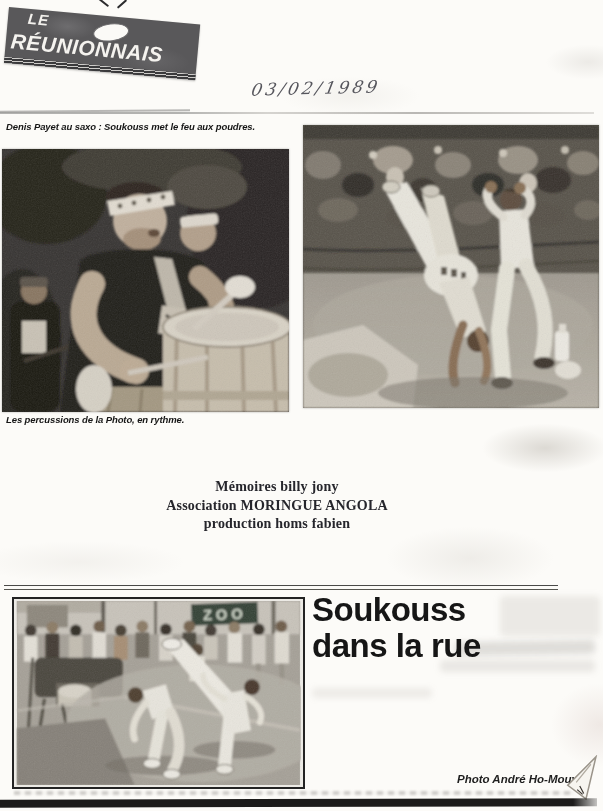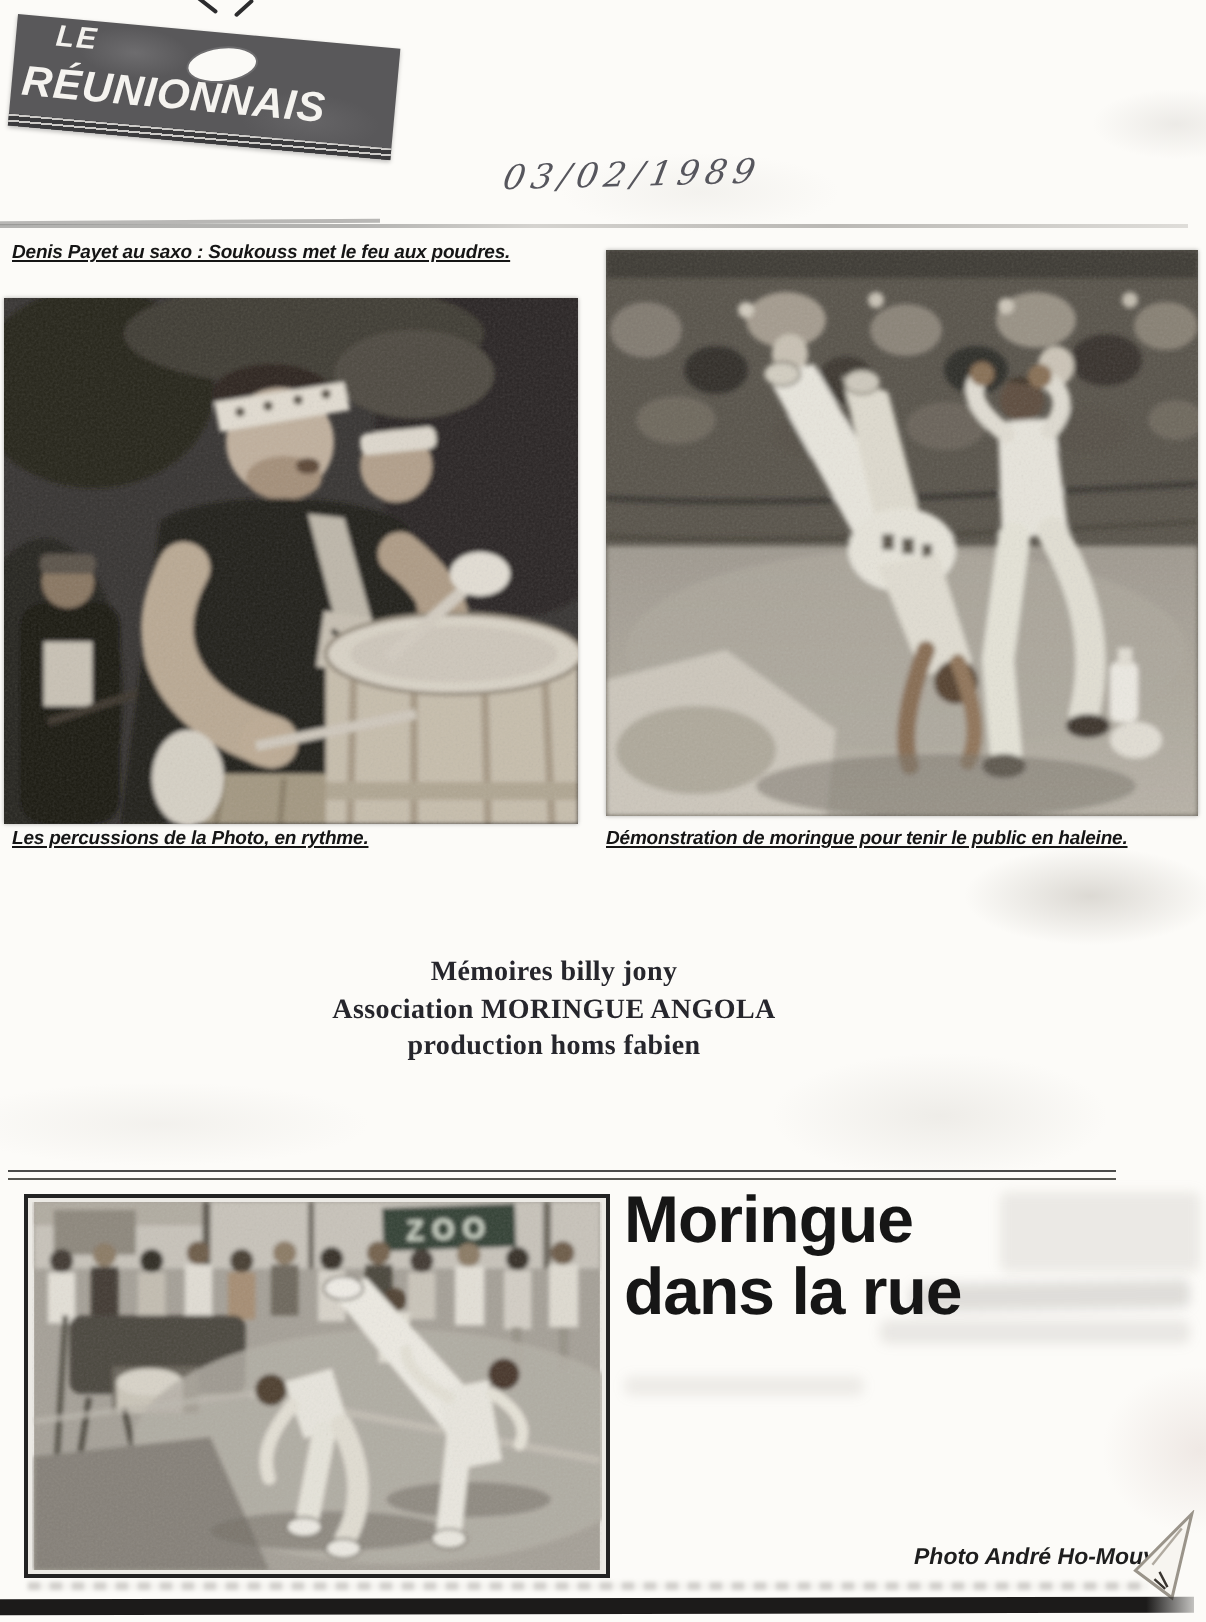--- a/index.html
+++ b/index.html
@@ -29,21 +29,21 @@
   #mast .oval{left:86px;top:7px;width:34px;height:16px;background:#fbfaf7;border:1px solid #6d6c6e;border-radius:50%;transform:rotate(-12deg);}
   #mast .title{left:5px;top:22px;font-style:italic;font-weight:900;font-size:21px;color:#f5f3ef;letter-spacing:.5px;white-space:nowrap;}
   #mast .rules{left:0;right:0;bottom:0;height:6px;background:repeating-linear-gradient(to bottom, rgba(235,233,229,.8) 0 1px, rgba(55,55,57,.9) 1px 3px);}
   .penstroke{background:#2c2c2e;height:2px;border-radius:2px;}
   
   #hdate{left:252px;top:78px;font-family:"DejaVu Serif",serif;font-style:italic;font-size:17px;
     letter-spacing:3px;color:#45454d;transform:skewX(-12deg) rotate(-1.5deg);opacity:.9;}
   
   .tearline{height:2px;opacity:.75;}
   
-  .cap{font-style:italic;font-weight:bold;font-size:9.5px;letter-spacing:-.1px;color:#151515;white-space:nowrap;text-decoration:underline;}
+  .cap{font-style:italic;font-weight:bold;font-size:9.5px;letter-spacing:-.1px;color:#151515;white-space:nowrap;}
   
   #credits{left:97px;top:478px;width:360px;text-align:center;font-family:"Liberation Serif",serif;
     font-weight:bold;font-size:14px;line-height:18.5px;color:#26262c;letter-spacing:.2px;}
   
   #rule2{left:4px;top:585px;width:554px;height:3px;border-top:1.5px solid #4a4a48;border-bottom:1px solid #55554f;}
   #headline{left:312px;top:592px;width:262px;font-weight:bold;font-size:33px;line-height:36px;letter-spacing:-.5px;color:#161616;}
   .bodycol{top:673px;font-style:italic;font-size:13px;line-height:15.2px;color:#262626;}
   #col1{left:313px;width:144px;}
   #col2{left:457px;width:136px;}
   #pcredit{left:457px;top:773px;font-weight:bold;font-style:italic;font-size:11.5px;color:#1e1e1e;white-space:nowrap;}
@@ -236,21 +236,20 @@
         <rect x="252" y="206" width="14" height="30" rx="4" fill="#f4f1ea"></rect>
         <rect x="256" y="199" width="7" height="9" fill="#e8e4da"></rect>
         <ellipse cx="265" cy="245" rx="13" ry="9" fill="#e9e5dc"></ellipse>
       </g>
       <rect width="296" height="283" filter="url(#gnR)" opacity=".5"></rect>
       <rect width="296" height="283" fill="#6b6455" opacity=".05"></rect>
     </svg>
   </div>
 
   <div class="abs cap" style="left:6px;top:414px;">Les percussions de la Photo, en rythme.</div>
-  <div class="abs cap" style="left:303px;top:414px;">Démonstration de moringue pour tenir le public en haleine.</div>
 
   <div id="credits" class="abs pre">Mémoires billy jony
 Association MORINGUE ANGOLA
 production homs fabien</div>
 
   <div id="rule2" class="abs"></div>
 
   <div class="abs ghost" style="left:500px;top:596px;width:100px;height:40px;background:rgba(160,155,146,.18);"></div>
   <div class="abs ghost" style="left:455px;top:641px;width:140px;height:14px;background:rgba(120,115,108,.22);transform:rotate(-1deg);"></div>
   <div class="abs ghost" style="left:440px;top:660px;width:155px;height:12px;background:rgba(120,115,108,.14);"></div>
@@ -353,21 +352,21 @@
           <path d="M212,100 C198,92 190,84 190,76" fill="none" stroke="#e9e5db" stroke-width="6" stroke-linecap="round"></path>
           <path d="M234,98 C248,106 252,116 248,124" fill="none" stroke="#ebe7dd" stroke-width="6" stroke-linecap="round"></path>
           <ellipse cx="212" cy="172" rx="9" ry="5" fill="#f0ede5" stroke="#6b655c"></ellipse>
         </g>
       </g>
       <rect width="289" height="188" filter="url(#gnB)" opacity=".5"></rect>
       <rect width="289" height="188" fill="#6b6852" opacity=".04"></rect>
     </svg>
   </div>
 
-  <div id="headline" class="abs pre">Moringue
+  <div id="headline" class="abs pre">Soukouss
 dans la rue</div>
   <div id="pcredit" class="abs">Photo André Ho-Mouye</div>
 
   <svg class="abs" style="left:563px;top:753px;transform:rotate(8deg);" width="36" height="48" viewBox="0 0 36 48">
     <path d="M30,2 L6,34 L26,45 Z" fill="#f7f5f0" stroke="#9a948a" stroke-width="1.5"></path>
     <path d="M26,10 L14,30" stroke="#b0aaa0" stroke-width="1.2" fill="none"></path>
     <path d="M18,33 l5,7 M16,37 l6,4" stroke="#3a3530" stroke-width="1.2" fill="none"></path>
   </svg>
 
   <div id="bbar" class="abs"></div>

